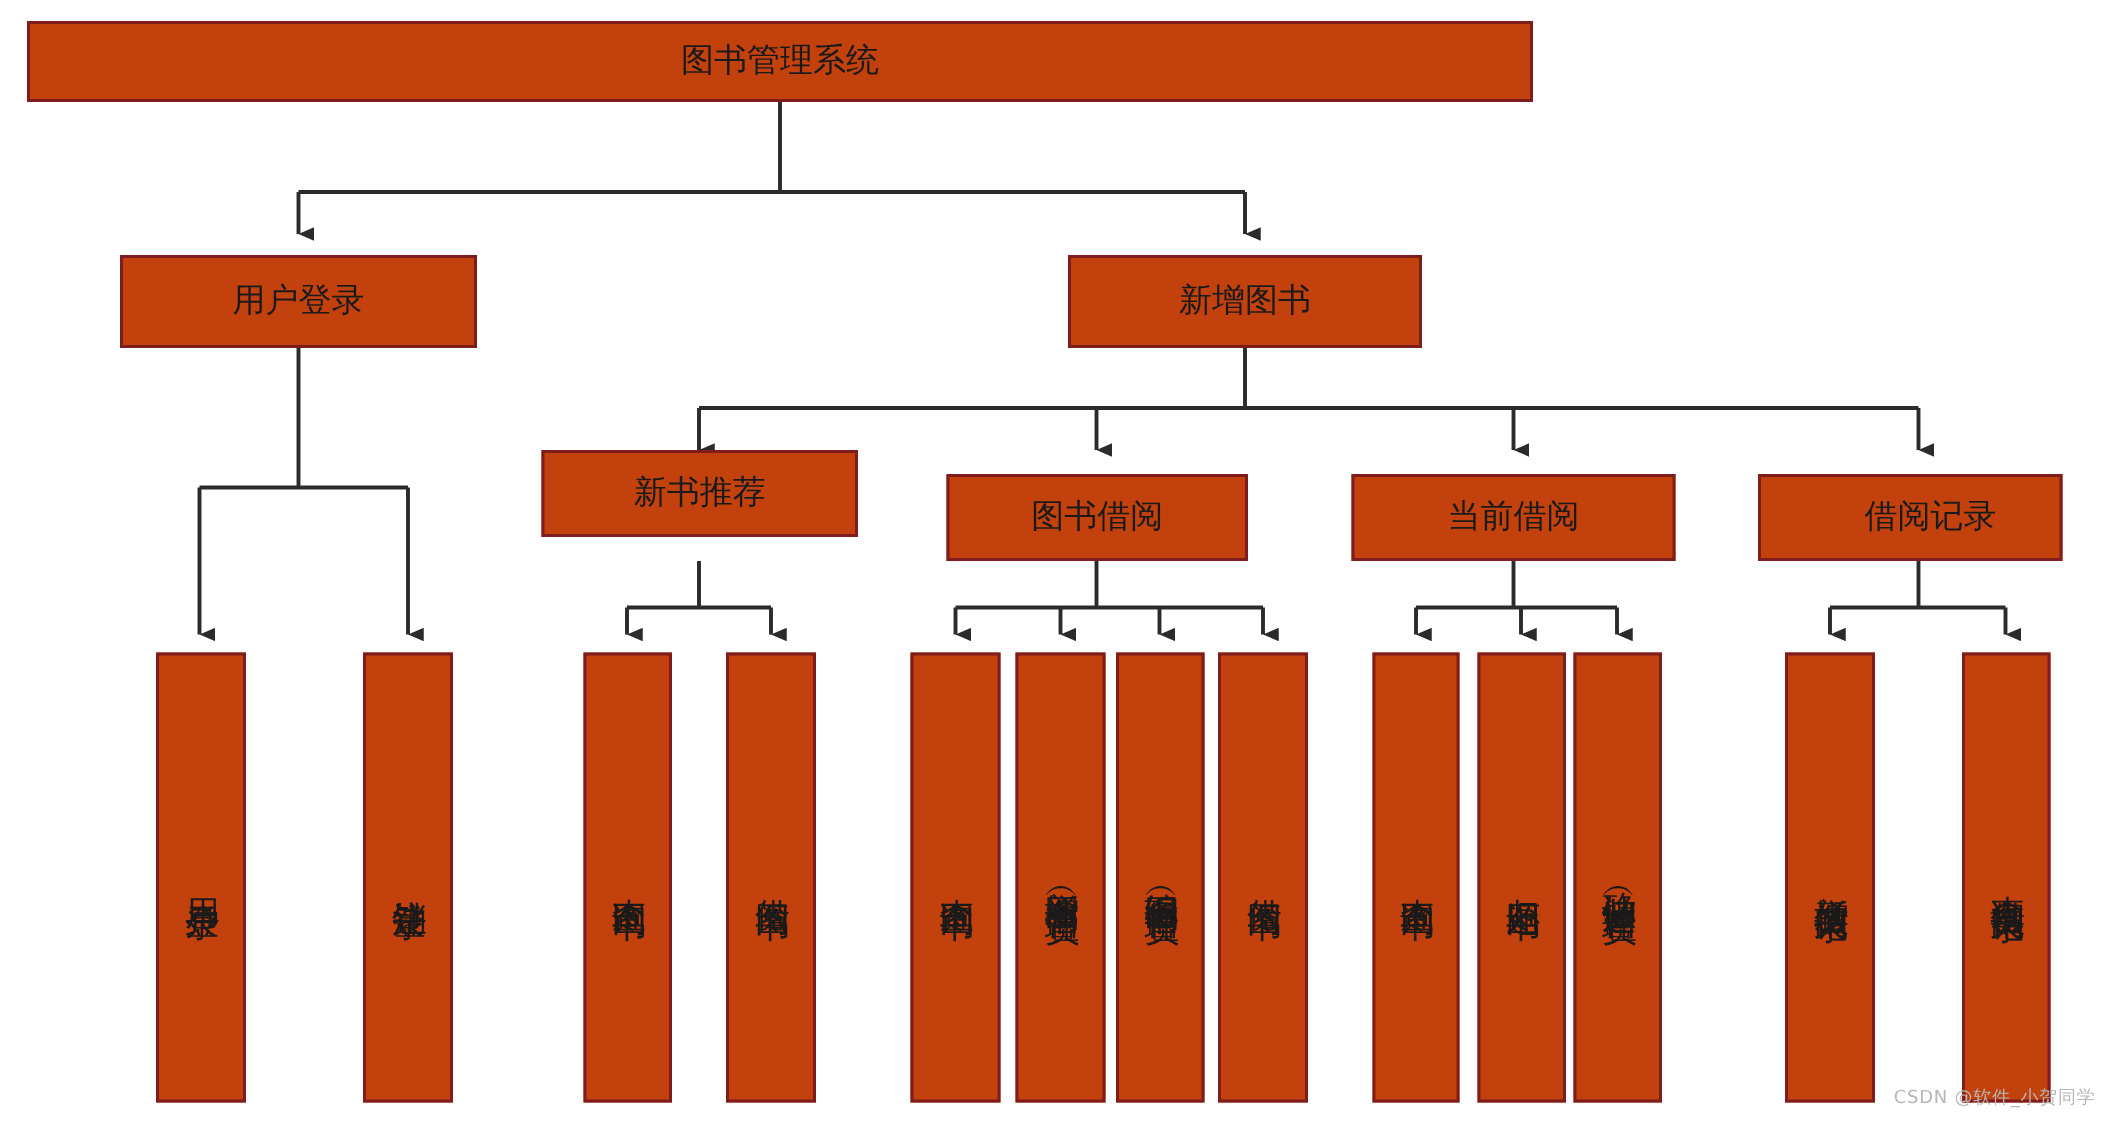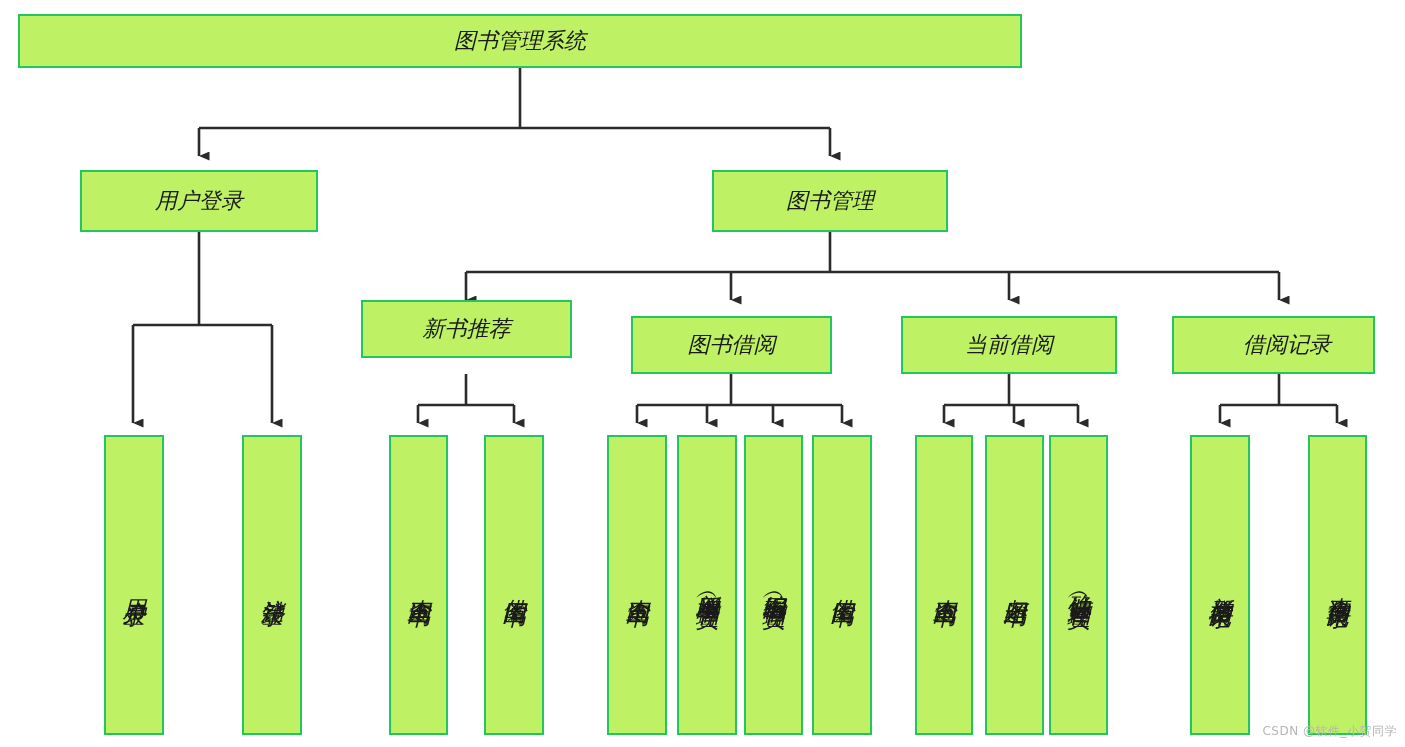--- a/index.html
+++ b/index.html
@@ -22,27 +22,26 @@
   svg#edges {
     position: absolute;
     left: 0;
     top: 0;
     width: 1405px;
     height: 747px;
   }
   .node {
     position: absolute;
     box-sizing: border-box;
-    background: #bef264;
-    border: 2px solid #22c55e;
+    background: #c2410c;
+    border: 2px solid #7f1d1d;
     display: flex;
     align-items: center;
     justify-content: center;
     color: #1a1a1a;
-    font-style: italic;
   }
   .node .lbl {
     display: block;
     text-align: center;
     line-height: 1.18;
     white-space: nowrap;
   }
   .node.horiz .lbl {
     font-size: 22px;
   }
@@ -125,21 +124,21 @@
   </svg>
 
   <div class="node horiz" style="left:18px; top:14px; width:1004px; height:54px;">
     <span class="lbl">图书管理系统</span>
   </div>
 
   <div class="node horiz" style="left:80px; top:170px; width:238px; height:62px;">
     <span class="lbl">用户登录</span>
   </div>
   <div class="node horiz" style="left:712px; top:170px; width:236px; height:62px;">
-    <span class="lbl">图书管理</span>
+    <span class="lbl">新增图书</span>
   </div>
 
   <div class="node horiz" style="left:361px; top:300px; width:211px; height:58px;">
     <span class="lbl">新书推荐</span>
   </div>
   <div class="node horiz" style="left:901px; top:316px; width:216px; height:58px;">
     <span class="lbl">当前借阅</span>
   </div>
   <div class="node horiz" style="left:631px; top:316px; width:201px; height:58px;">
     <span class="lbl">图书借阅</span>

